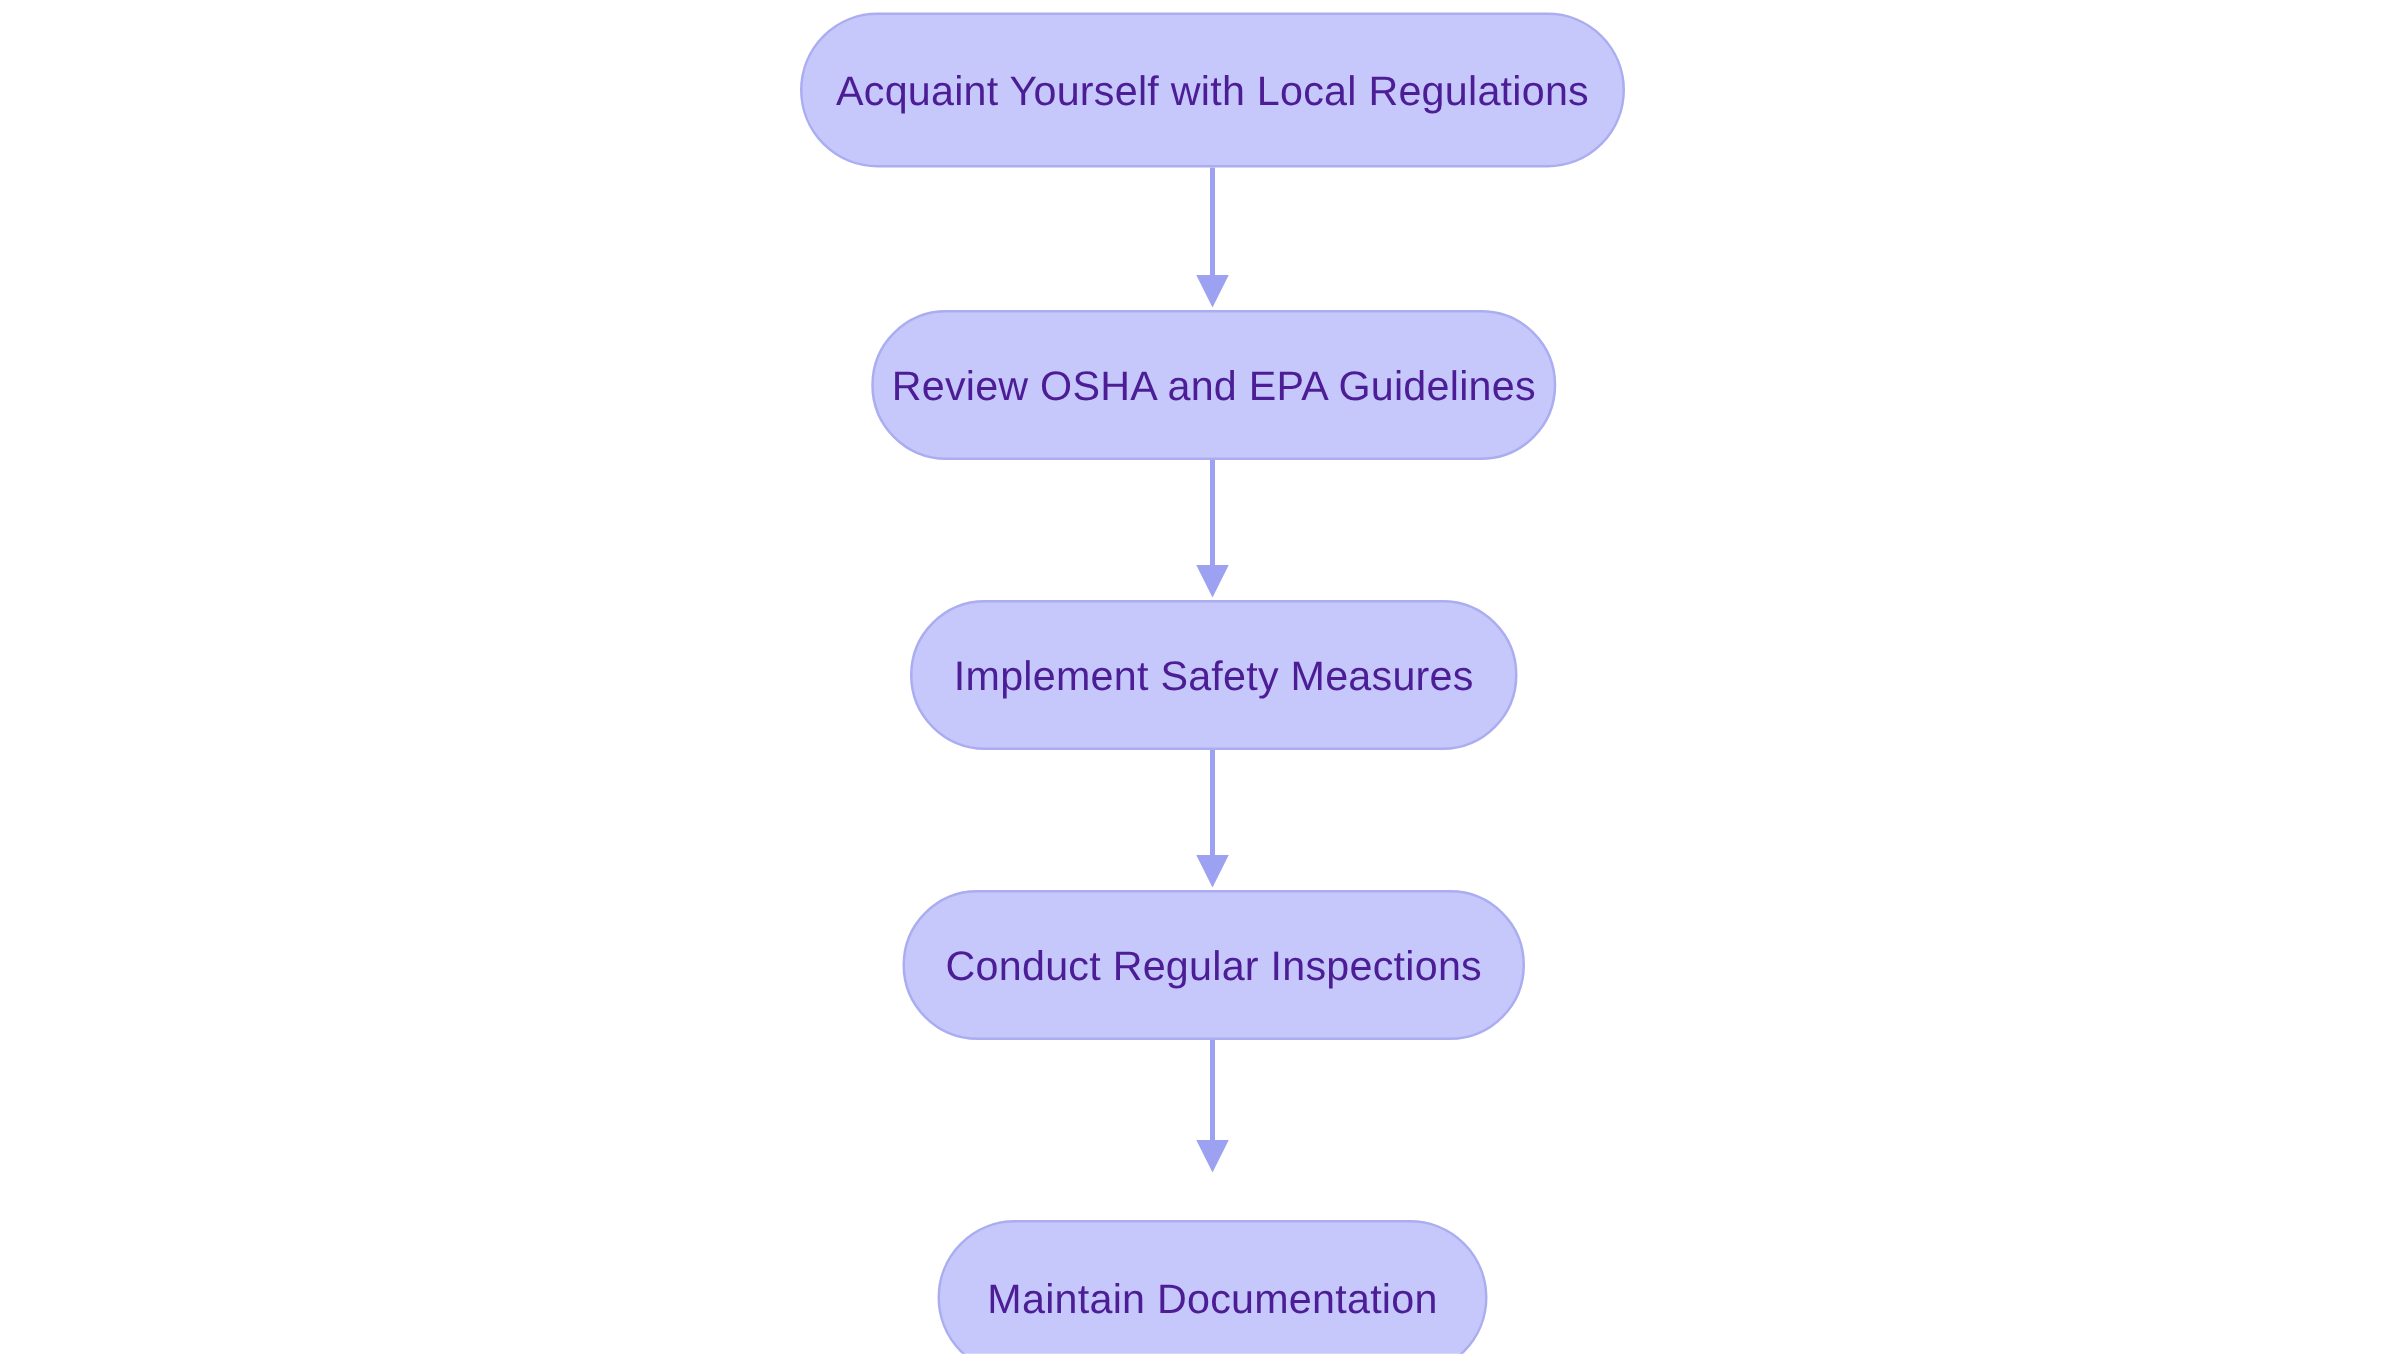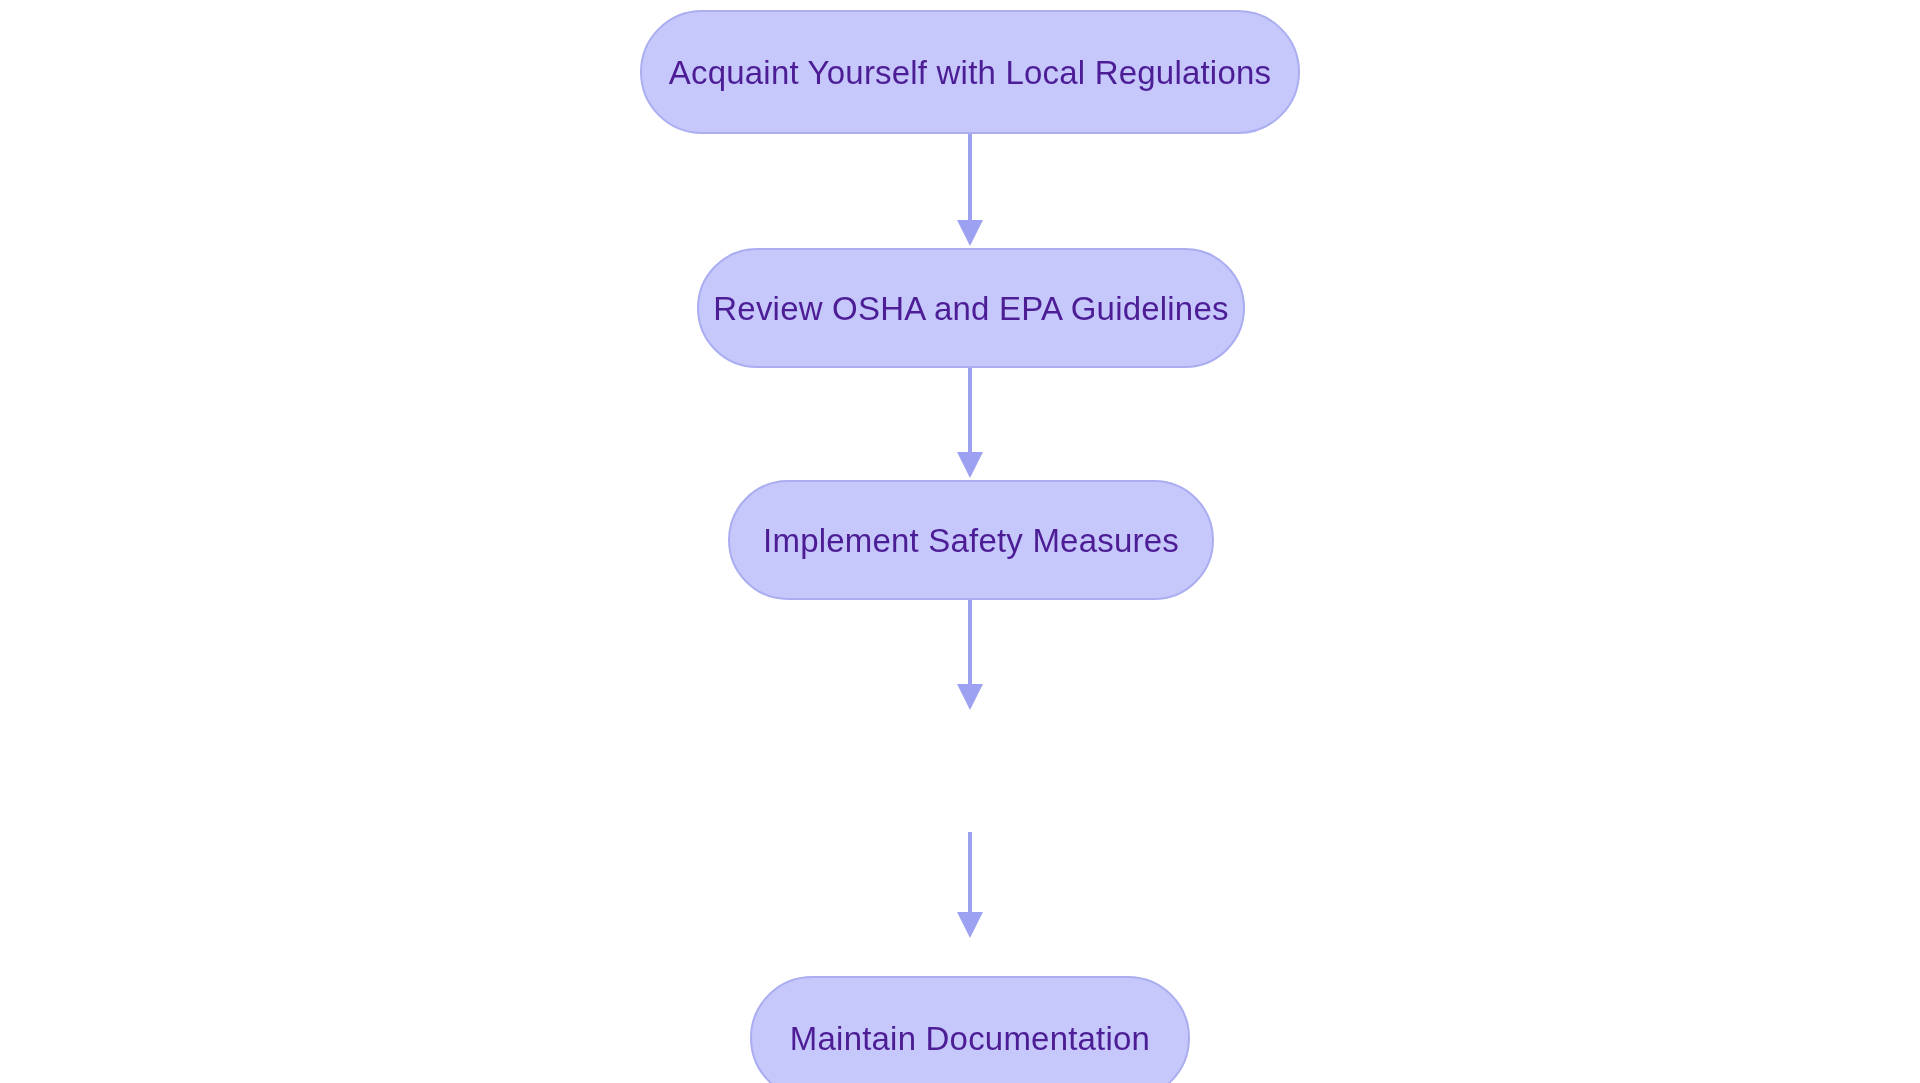--- a/index.html
+++ b/index.html
@@ -86,18 +86,21 @@
   </div>
 
   <div class="node" style="left:728px; top:480px; width:486px; height:120px;">
     <span class="node-label">Implement Safety Measures</span>
   </div>
 
   <div class="node" style="left:697px; top:248px; width:548px; height:120px;">
     <span class="node-label">Review OSHA and EPA Guidelines</span>
   </div>
 
+  <div class="node" style="left:722px; top:712px; width:498px; height:120px;">
+    <span class="node-label">Conduct Regular Inspections</span>
+  </div>
 
   <div class="node" style="left:750px; top:940px; width:440px; height:124px;margin-top:36px;">
     <span class="node-label">Maintain Documentation</span>
   </div>
 
 </div>
 
 </body></html>

